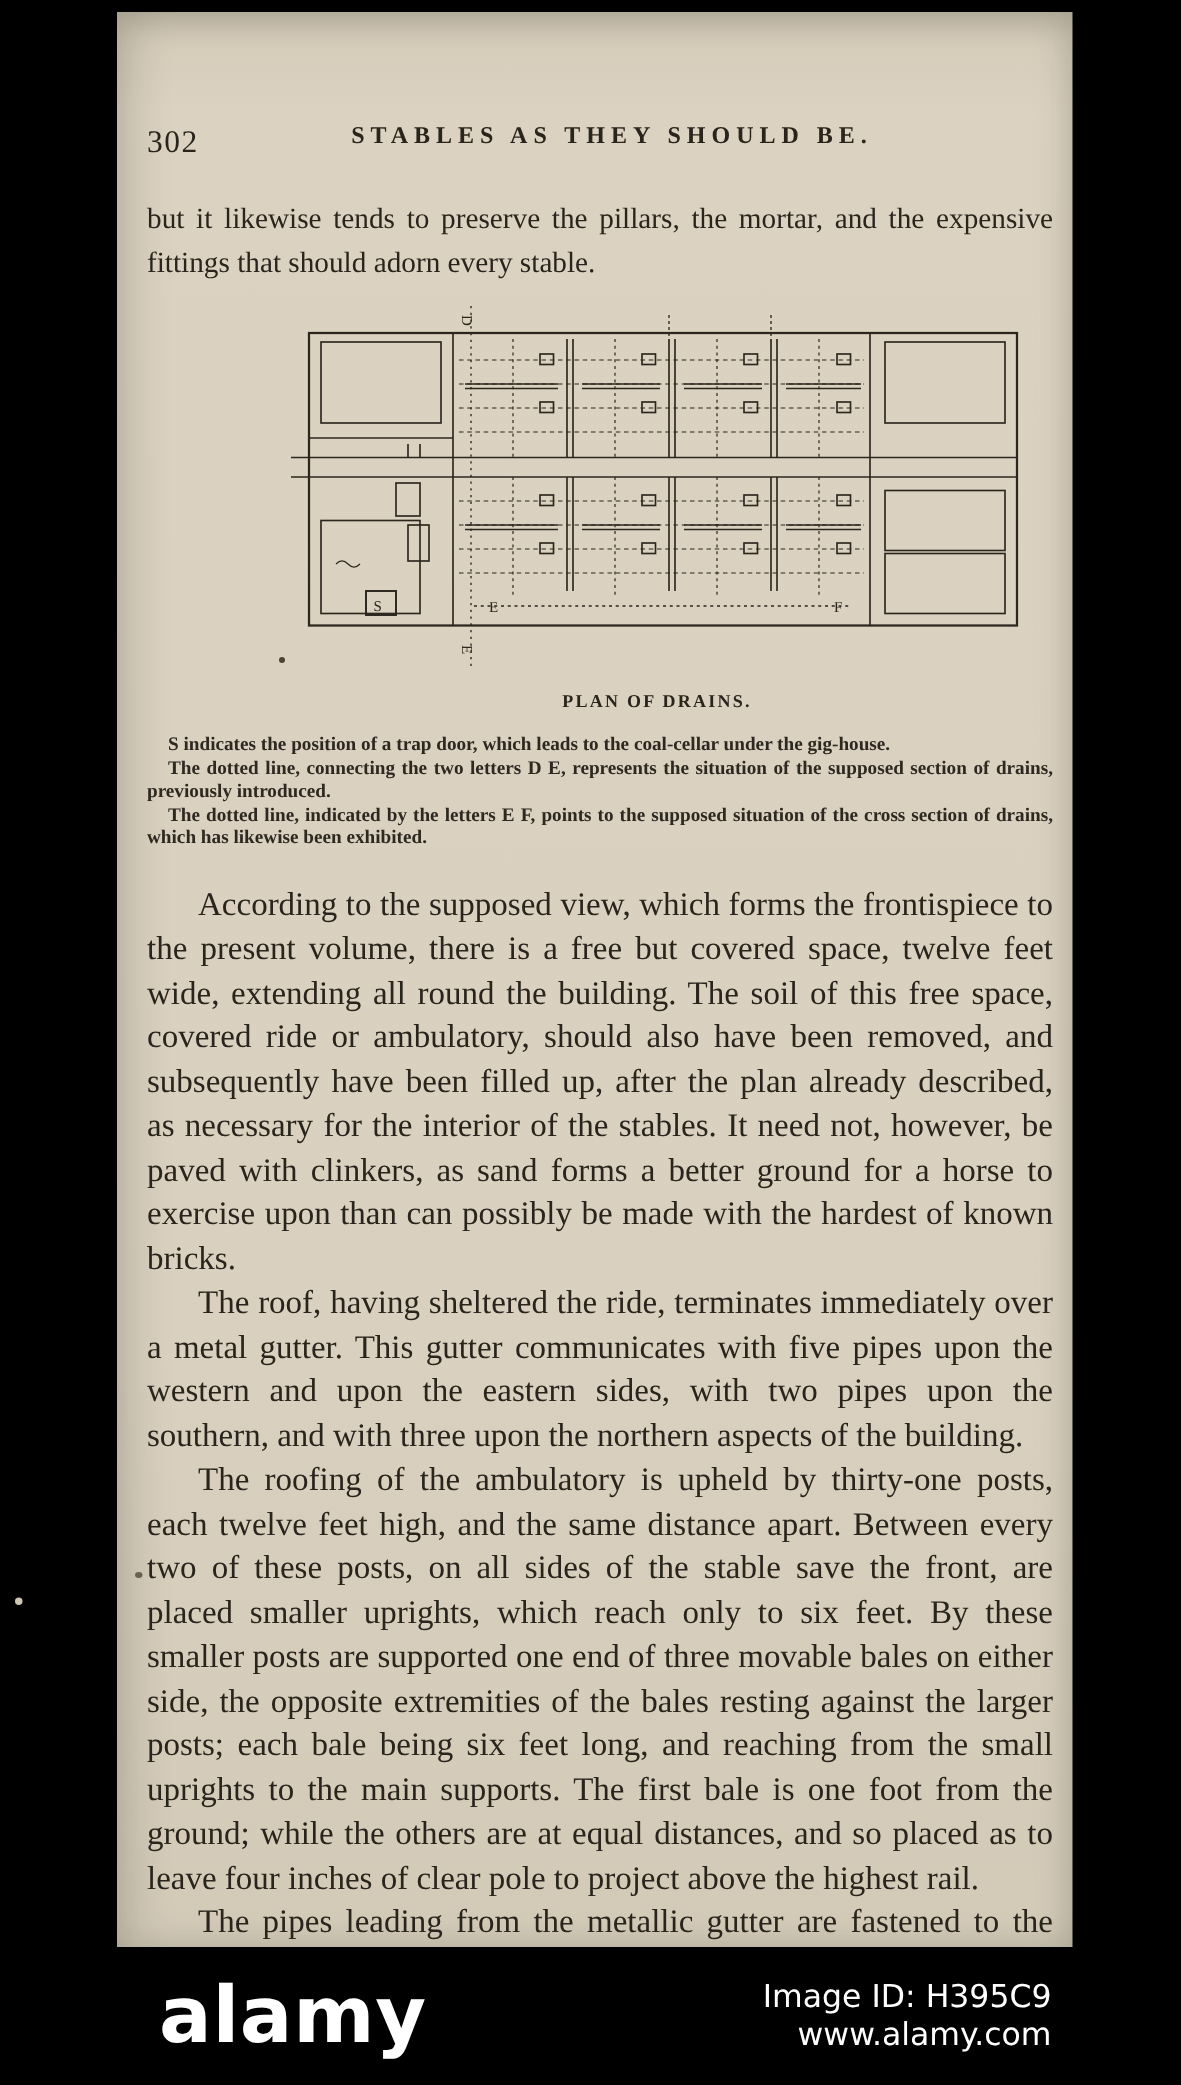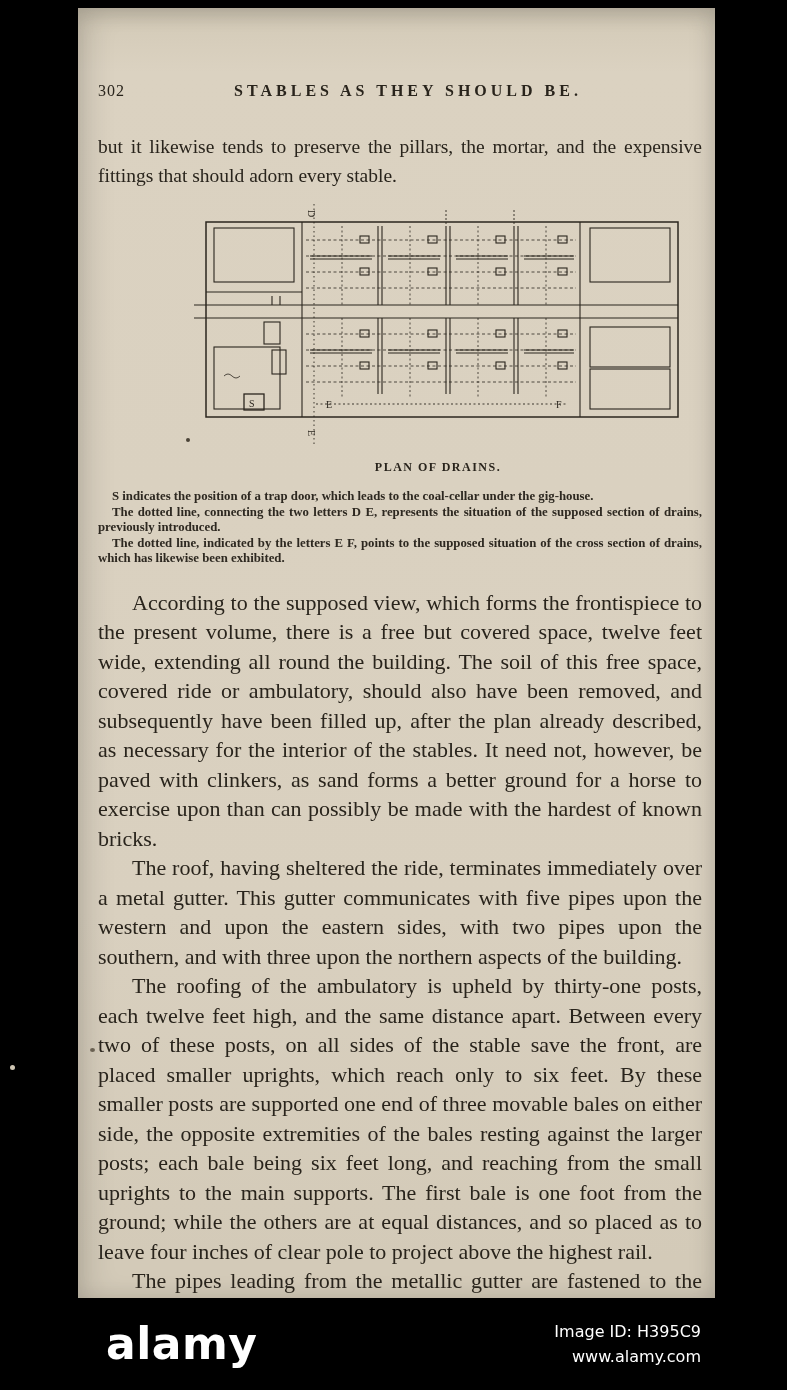--- a/index.html
+++ b/index.html
@@ -7,21 +7,21 @@
 
   .page{
     position:absolute;left:78px;top:8px;width:637px;height:1290px;
     box-sizing:border-box;padding:74px 13px 0 20px;
     background:linear-gradient(to bottom,#d2c9b6 0%,#dbd2c1 5%,#d9d0bf 70%,#d3cab8 97%);
     box-shadow:inset 14px 0 26px rgba(0,0,0,0.10), inset -10px 0 20px rgba(0,0,0,0.07), inset 0 10px 18px rgba(0,0,0,0.08);
     color:#29241c;
   }
 
   .page-header{position:relative;height:24px;}
-  .page-number{font-size:16px;letter-spacing:1px;}
+  .page-number{font-size:21px;letter-spacing:1px;}
   .running-title{
     position:absolute;left:16px;right:0;top:0;text-align:center;
     font-size:16px;font-weight:bold;letter-spacing:4px;
   }
 
   .intro{margin:26px 0 0 0;font-size:19.5px;line-height:29px;text-align:justify;}
 
   .figure{margin:14px 0 0 96px;width:488px;text-align:center;}
   .figure svg{display:block;}
   .fig-caption{margin-top:16px;font-size:12px;font-weight:bold;letter-spacing:1.5px;}
@@ -31,22 +31,22 @@
 
   .body-text{margin:21px 0 0 0;font-size:22px;line-height:29.5px;text-align:justify;}
   .body-text p{margin:0;text-indent:34px;}
 
   .footer-bar{
     position:absolute;left:0;right:0;bottom:0;height:92px;background:#000;color:#fff;
     display:flex;align-items:center;justify-content:space-between;
     padding:0 86px 0 106px;box-sizing:border-box;
     font-family:"DejaVu Sans", sans-serif;
   }
-  .brand{font-size:44px;font-weight:bold;letter-spacing:0.5px;line-height:1;}
-  .footer-right{text-align:right;font-size:16px;line-height:25px;}
+  .brand{font-size:52px;font-weight:bold;letter-spacing:0.5px;line-height:1;}
+  .footer-right{text-align:right;font-size:21px;line-height:25px;}
 
   .speck{position:absolute;border-radius:50%;}
   .speck-white{left:10px;top:1065px;width:5px;height:5px;background:#cfc6b4;}
   .speck-dark{left:186px;top:438px;width:4px;height:4px;background:#4a4336;}
   .speck-dark2{left:90px;top:1048px;width:5px;height:4px;background:#6a6152;}
 </style>
 </head>
 <body>
 
 <div class="page">

